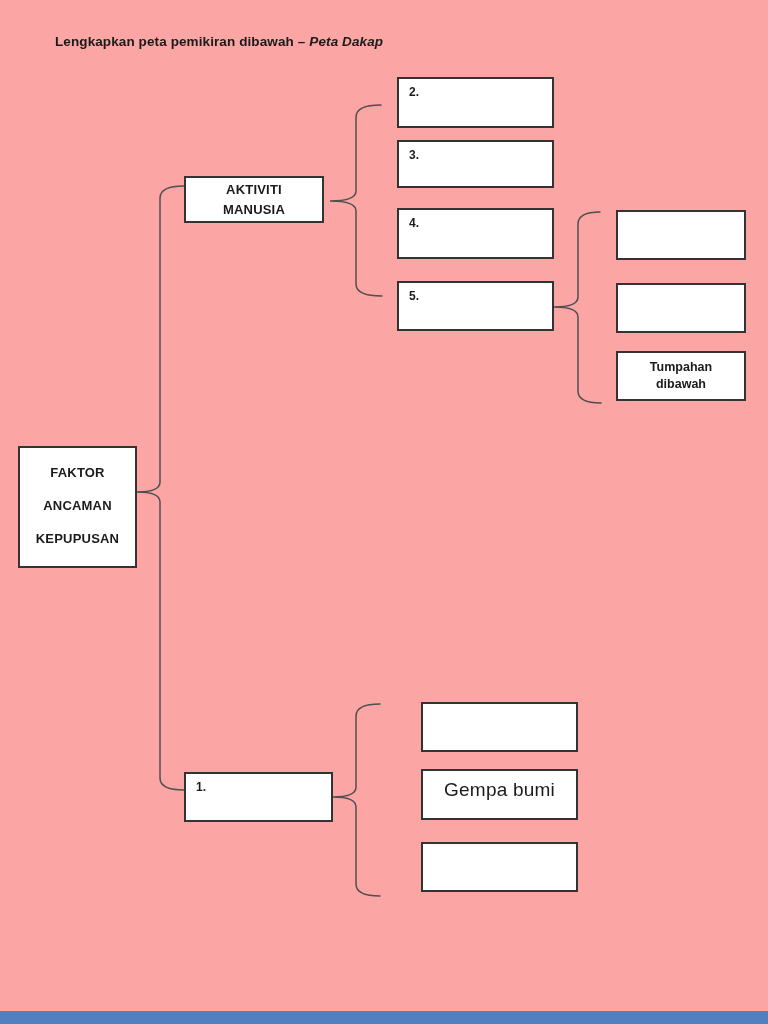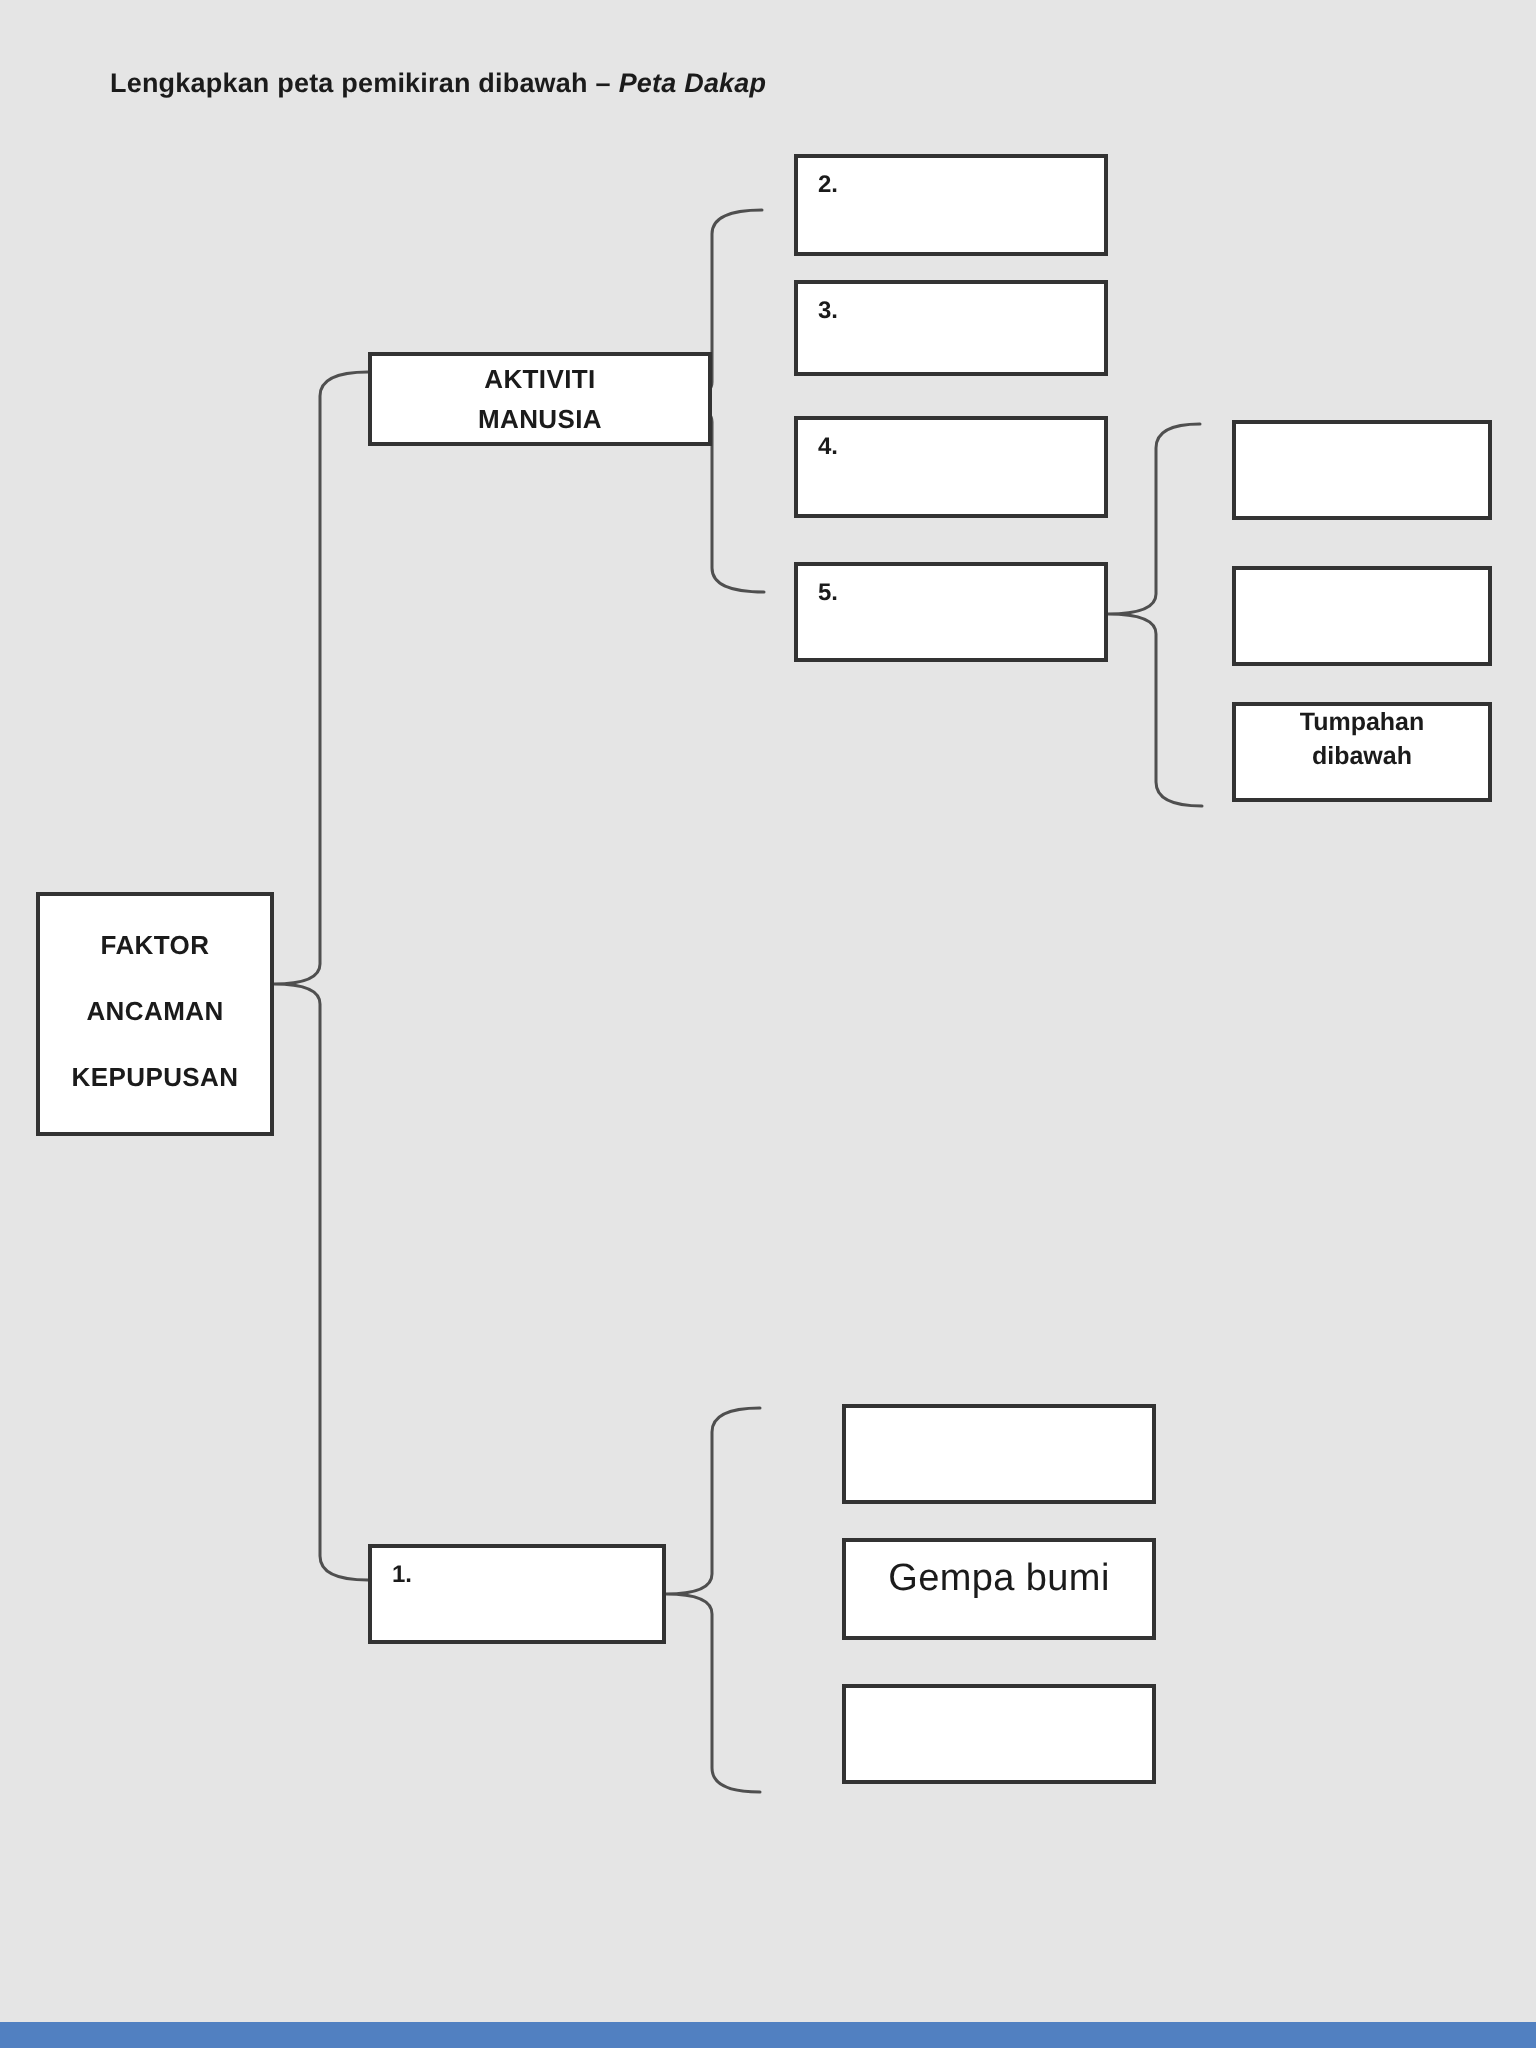--- a/index.html
+++ b/index.html
@@ -5,21 +5,21 @@
   html, body { margin: 0; padding: 0; }
   body {
     font-family: "Liberation Sans", sans-serif;
     background: #ffffff;
     color: #1b1b1b;
   }
   .page {
     position: relative;
     width: 768px;
     height: 1024px;
-    background: #e5e5e5;
+    background: #fca5a5;
     overflow: hidden;
   }
   .title {
     position: absolute;
     left: 55px;
     top: 34px;
     font-size: 13.5px;
     font-weight: bold;
     letter-spacing: .1px;
     white-space: nowrap;
@@ -45,21 +45,21 @@
   .root-box {
     left: 18px; top: 446px; width: 119px; height: 122px;
     display: flex; flex-direction: column; align-items: center;
     padding-top: 8px;
     font-size: 13px; font-weight: bold;
     line-height: 33px; letter-spacing: .2px;
     text-align: center;
   }
   
   .aktiviti-box {
-    left: 184px; top: 176px; width: 172px; height: 47px;
+    left: 184px; top: 176px; width: 140px; height: 47px;
     display: flex; flex-direction: column; align-items: center; justify-content: center;
     font-size: 13px; font-weight: 600; line-height: 20px; letter-spacing: .2px;
     text-align: center;
   }
   .natural-box {
     left: 184px; top: 772px; width: 149px; height: 50px;
     font-size: 12px; font-weight: bold;
     padding: 6px 0 0 10px;
   }
   
@@ -67,21 +67,21 @@
   .item-2 { top: 77px;  height: 51px; }
   .item-3 { top: 140px; height: 48px; }
   .item-4 { top: 208px; height: 51px; }
   .item-5 { top: 281px; height: 50px; }
   
   .sub-box { left: 616px; width: 130px; height: 50px; }
   .sub-1 { top: 210px; }
   .sub-2 { top: 283px; }
   .sub-3 {
     top: 351px;
-    display: flex; flex-direction: column; align-items: center; 
+    display: flex; flex-direction: column; align-items: center; justify-content: center;
     font-size: 12.5px; font-weight: 600; line-height: 17px; text-align: center;
   }
   
   .nat-sub { left: 397px; width: 157px; margin-left: 24px; }
   .nat-sub-1 { top: 702px; height: 50px; }
   .nat-sub-2 {
     top: 769px; height: 51px;
     display: flex; align-items: center; justify-content: center;
     padding-bottom: 9px; box-sizing: border-box;
     font-size: 19px; font-weight: 400; letter-spacing: .2px;

